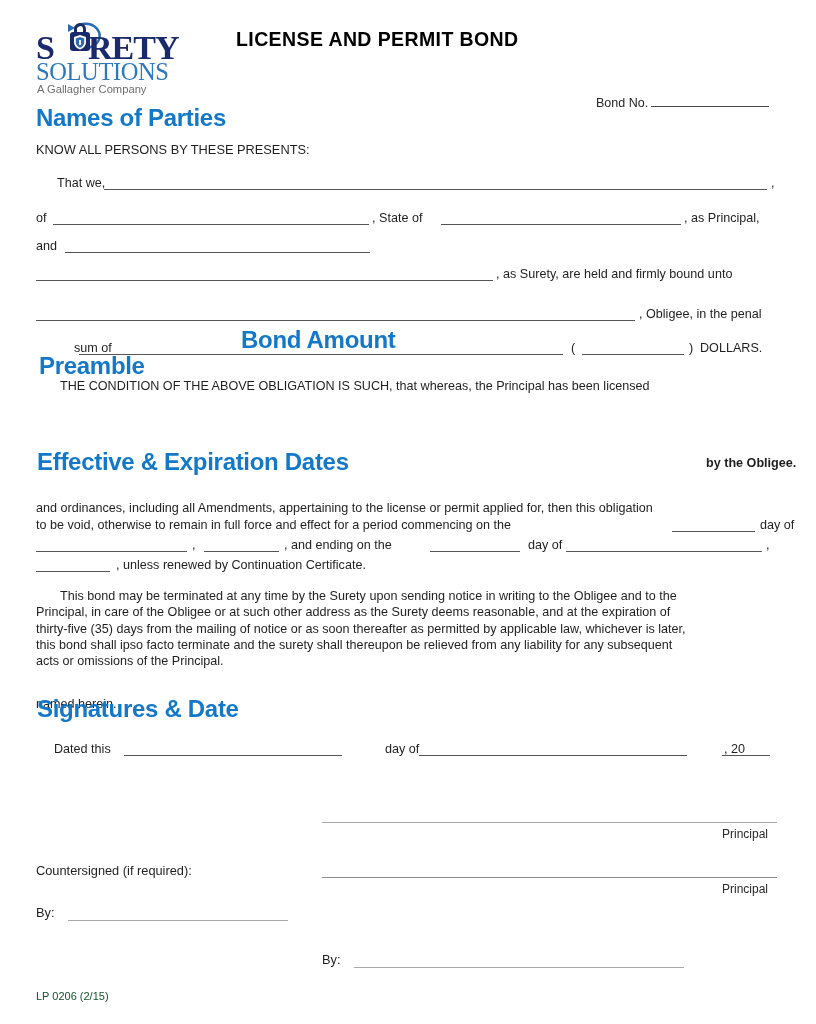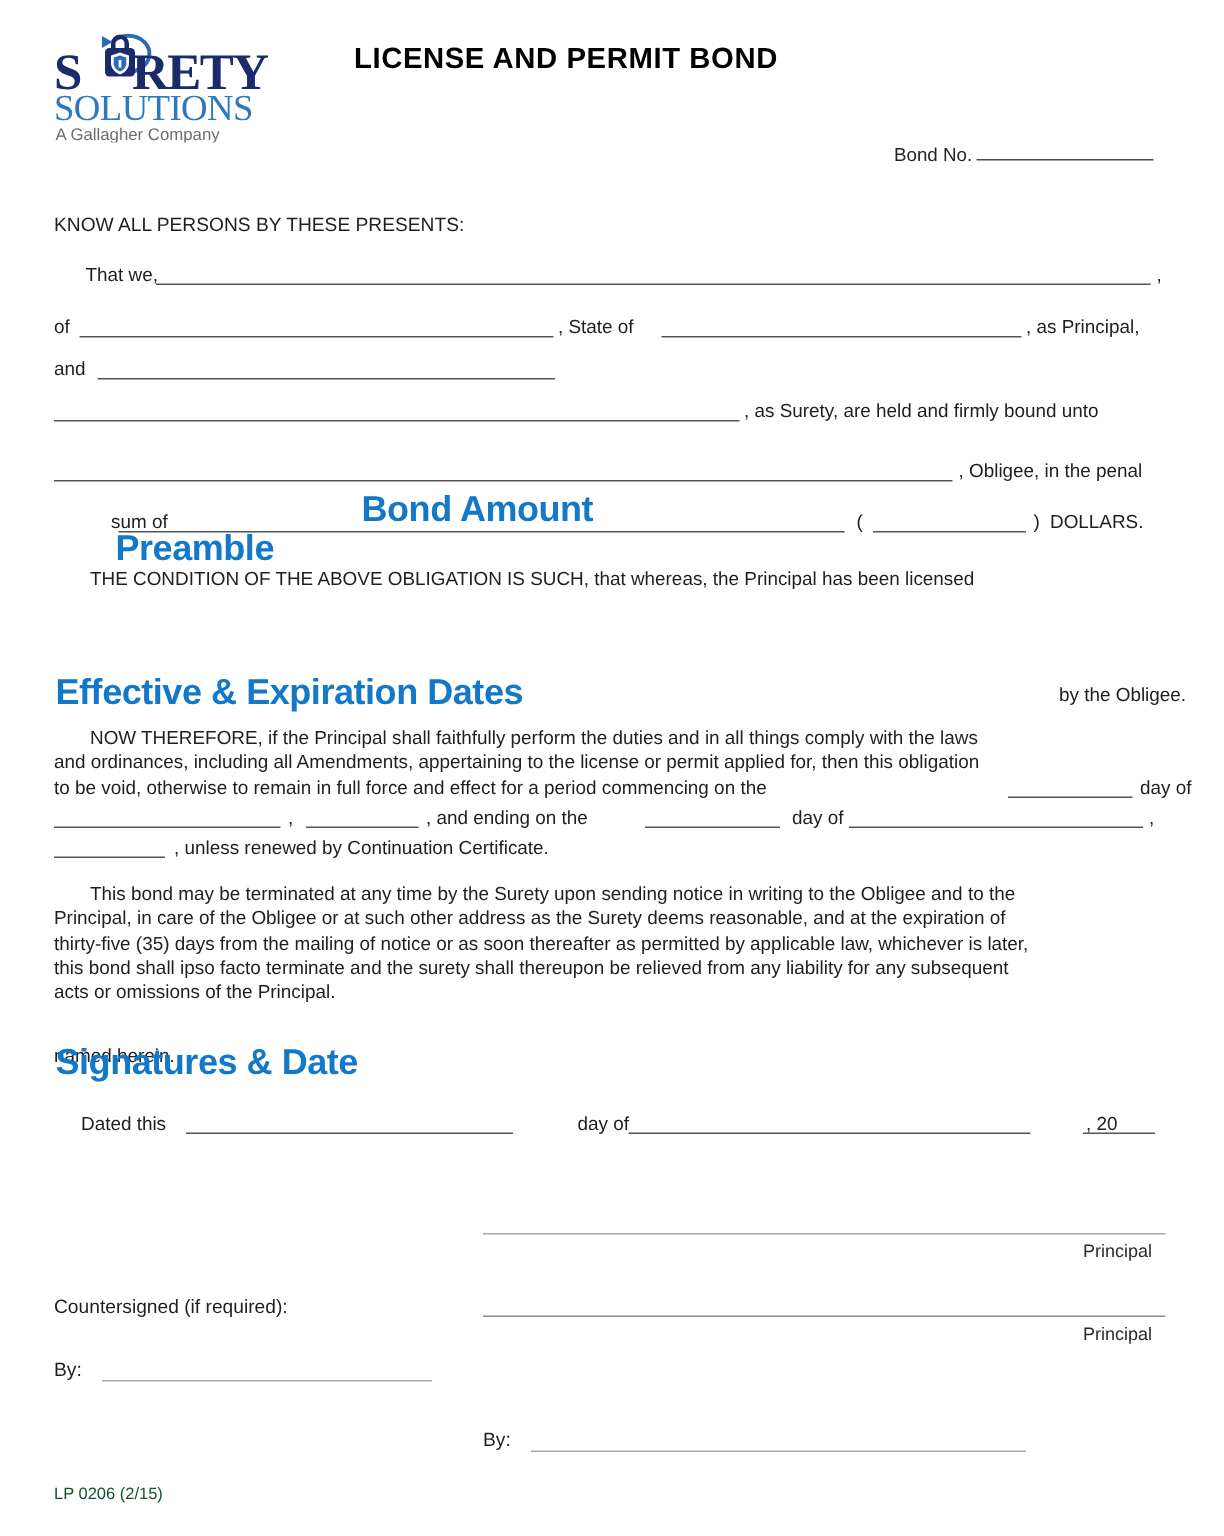--- a/index.html
+++ b/index.html
@@ -139,20 +139,21 @@
       <text x="3" y="83" font-family="'Liberation Sans', sans-serif" font-size="11.2" fill="#6d6d6d">A Gallagher Company</text>
     </svg>
   </div>
 
   <div class="doc-title">LICENSE AND PERMIT BOND</div>
 
   <div class="bond-no">
     <span>Bond No.</span><span class="rule"></span>
   </div>
 
+  <div class="blue-head" style="left:36px; top:104px;">Names of Parties</div>
 
   <div class="btext" style="left:36px; top:143px; font-size:12.8px;">KNOW ALL PERSONS BY THESE PRESENTS:</div>
 
   <div class="btext" style="left:57px; top:176px;">That we,</div>
   <div class="hr" style="left:104px; top:189px; width:663px;"></div>
   <div class="btext" style="left:771px; top:176px;">,</div>
 
   <div class="btext" style="left:36px; top:211px;">of</div>
   <div class="hr" style="left:53px; top:224px; width:316px;"></div>
   <div class="btext" style="left:372px; top:211px;">, State of</div>
@@ -170,29 +171,28 @@
 
   <div class="btext" style="left:36px; top:341px;margin-left:38px;">sum of</div>
   <div class="hr" style="left:79px; top:354px; width:484px;"></div>
   <div class="btext" style="left:571px; top:341px;">(</div>
   <div class="hr" style="left:582px; top:354px; width:102px;"></div>
   <div class="btext" style="left:689px; top:341px;">)</div>
   <div class="btext" style="left:700px; top:341px;">DOLLARS.</div>
 
   <div class="blue-head" style="left:241px; top:326px;">Bond Amount</div>
 
-  <div class="blue-head" style="left:39px; top:352px;margin-left:38px;">Preamble</div>
+  <div class="blue-head" style="left:39px; top:352px;">Preamble</div>
 
   <div class="btext" style="left:60px; top:379px;">THE CONDITION OF THE ABOVE OBLIGATION IS SUCH, that whereas, the Principal has been licensed</div>
 
   <div class="blue-head" style="left:37px; top:448px;">Effective &amp; Expiration Dates</div>
 
-  <div class="btext" style="left:706px; top:456px;">by the Obligee.</div>
-
-  <div class="btext" style="left:60px; top:485px;">NOW THEREFORE, if the Principal shall faithfully perform the duties and in all things comply with the laws</div>
+  <div class="btext" style="left:706px; top:456px;font-weight:bold;">by the Obligee.</div>
+
   <div class="btext" style="left:36px; top:501px;">and ordinances, including all Amendments, appertaining to the license or permit applied for, then this obligation</div>
 
   <div class="btext" style="left:36px; top:518px;">to be void, otherwise to remain in full force and effect for a period commencing on the</div>
   <div class="hr" style="left:672px; top:531px; width:83px;"></div>
   <div class="btext" style="left:760px; top:518px;">day of</div>
 
   <div class="hr" style="left:36px; top:551px; width:151px;"></div>
   <div class="btext" style="left:192px; top:538px;">,</div>
   <div class="hr" style="left:204px; top:551px; width:75px;"></div>
   <div class="btext" style="left:284px; top:538px;">, and ending on the</div>

